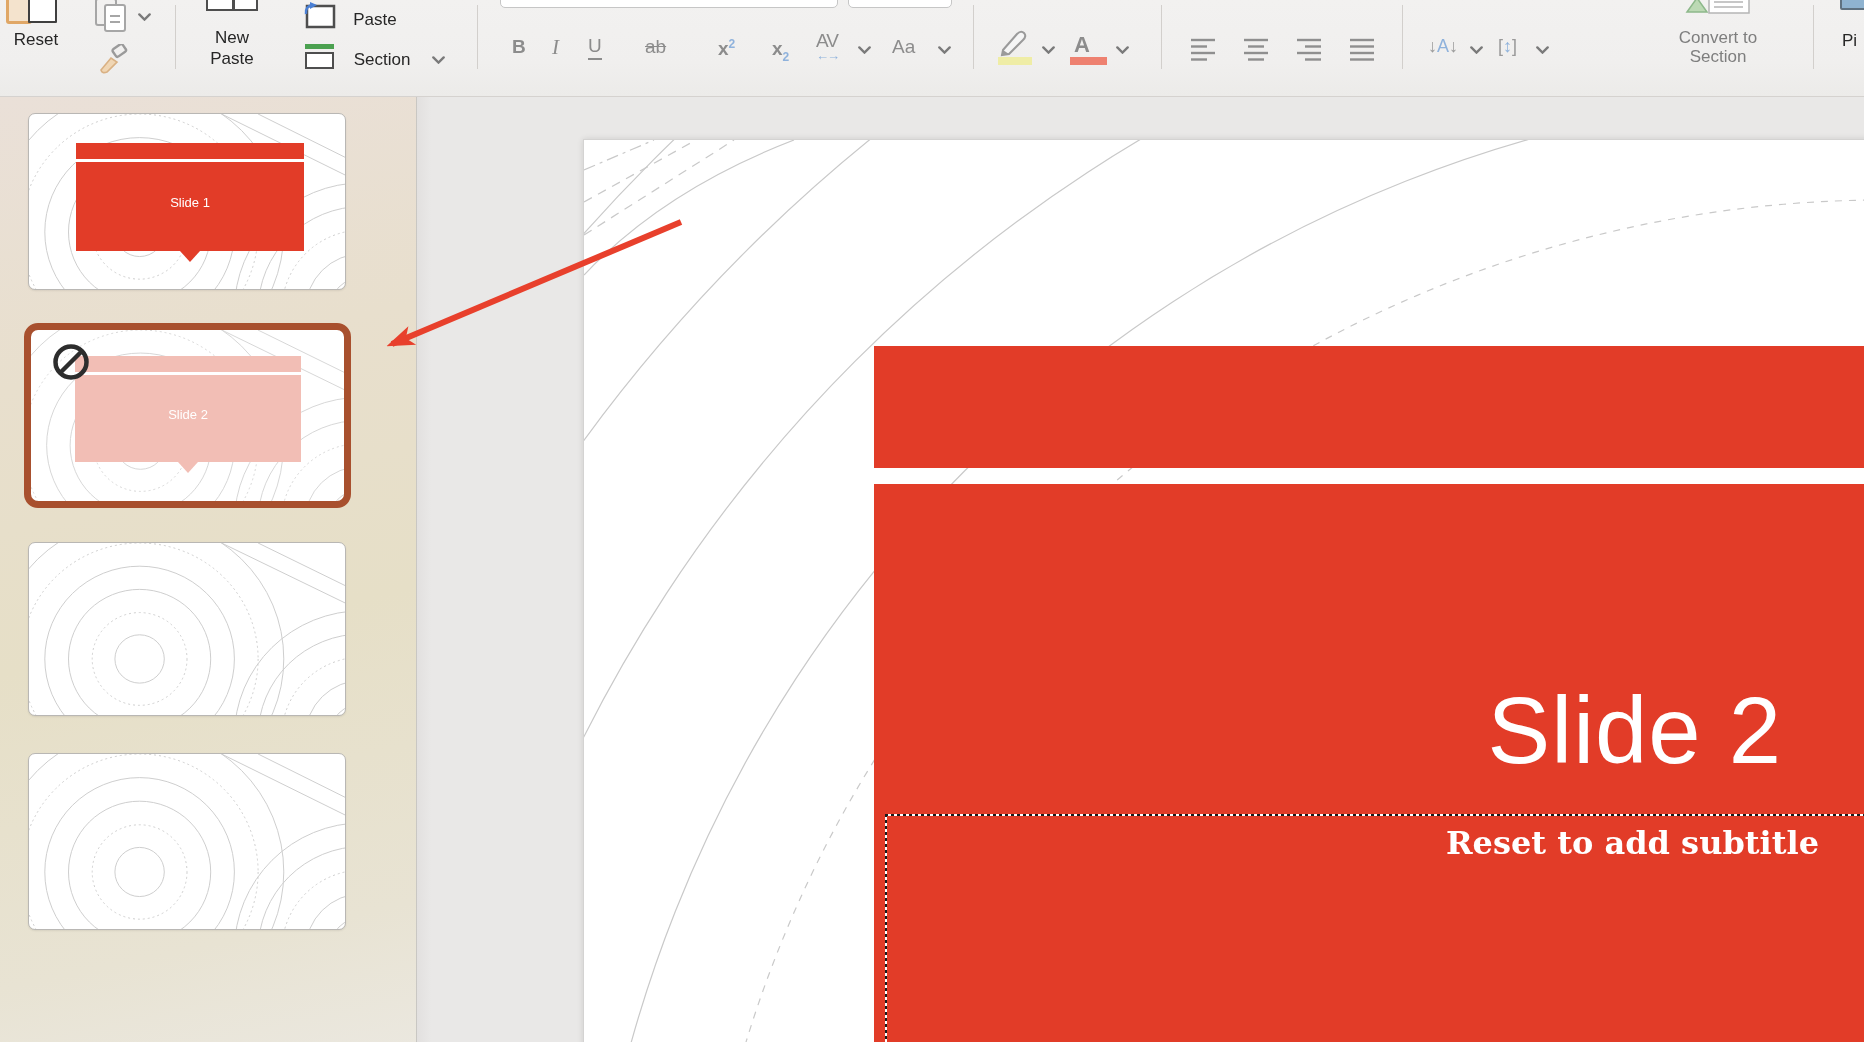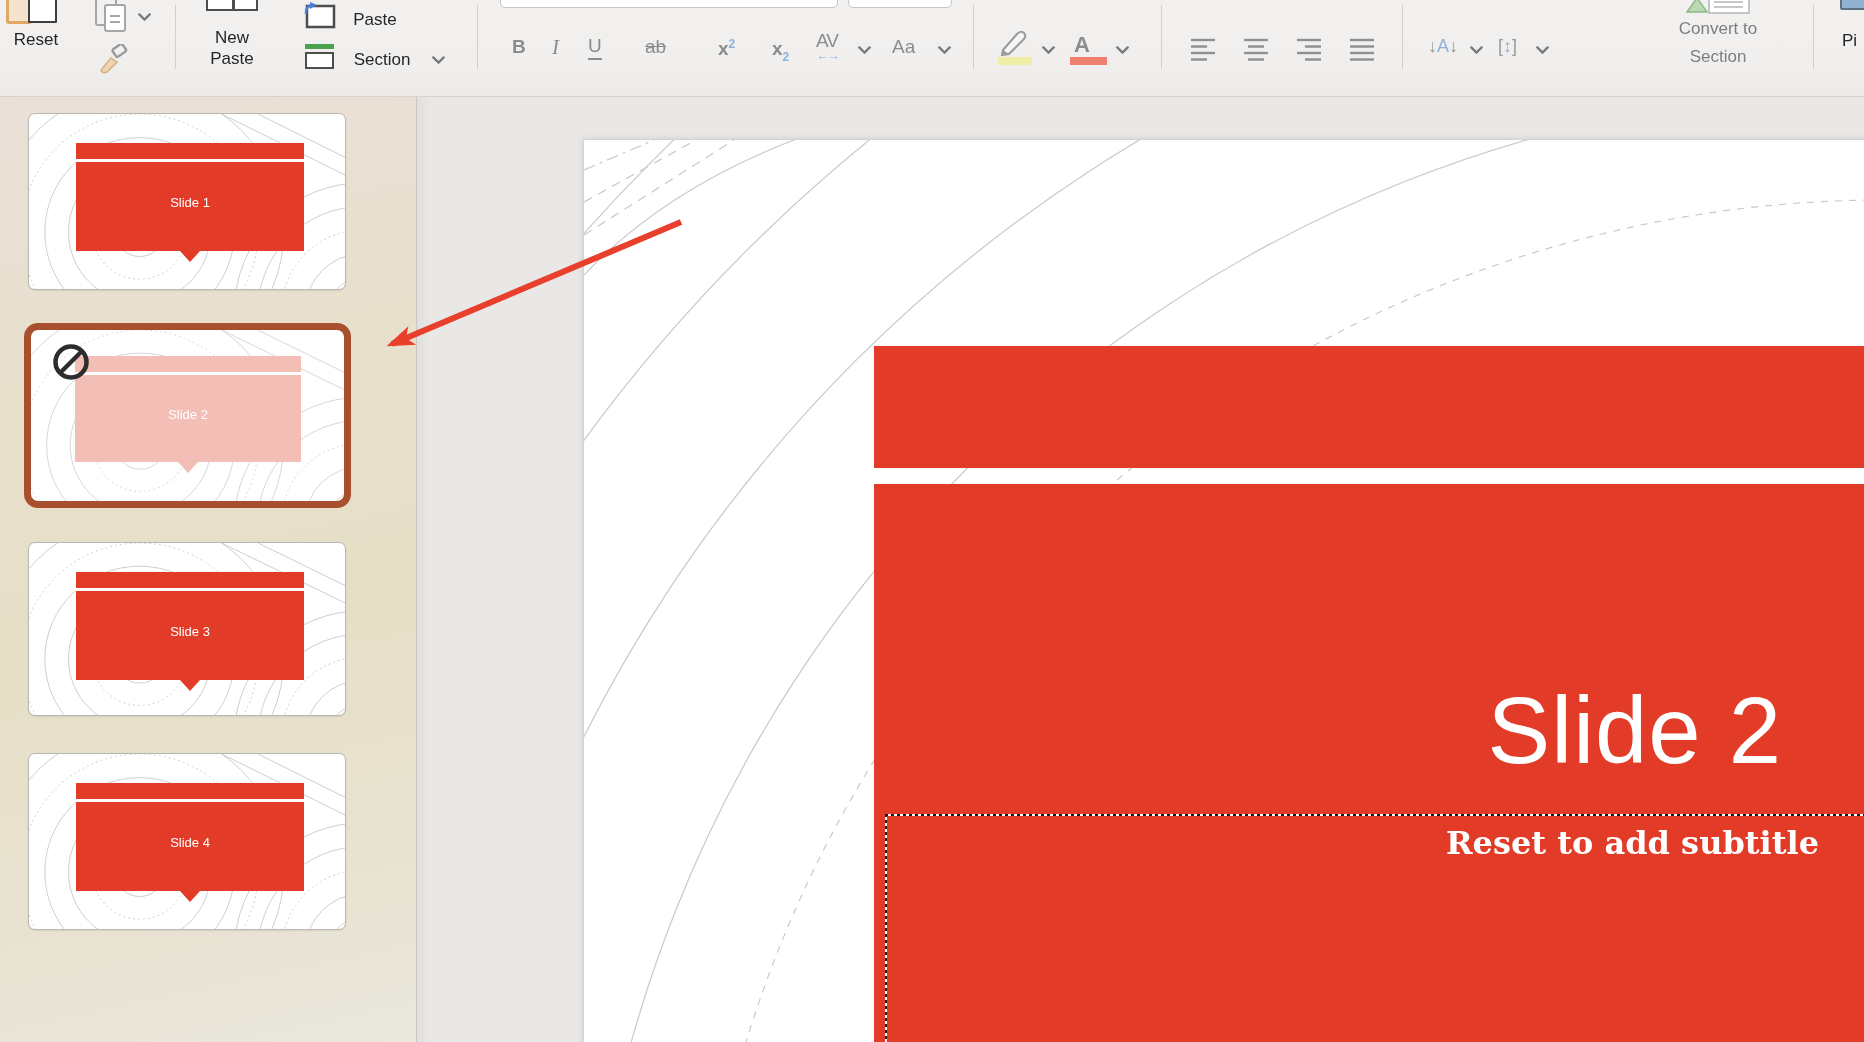--- a/index.html
+++ b/index.html
@@ -196,21 +196,21 @@
         <path d="M1 1 L5 5 L9 1"></path>
       </svg>
 
     <div>
       <svg style="position:absolute; left:1685px; top:-6px;" width="66" height="20" viewBox="0 0 66 20">
         <path d="M2 18 L12 4 L22 18 Z" fill="#bcd9b4" stroke="#8db88a" stroke-width="1.5"></path>
         <rect x="24" y="2" width="40" height="17" fill="#fff" stroke="#b5b5b5" stroke-width="1.5"></rect>
         <line x1="29" y1="8" x2="58" y2="8" stroke="#b5b5b5" stroke-width="1.5"></line>
         <line x1="29" y1="13" x2="58" y2="13" stroke="#b5b5b5" stroke-width="1.5"></line>
       </svg>
-      <div class="rlabel rlabel-gray" style="left:1662px; top:19px; width:112px;">Convert to</div>
+      <div class="rlabel rlabel-gray" style="left:1662px; top:28px; width:112px;">Convert to</div>
       <div class="rlabel rlabel-gray" style="left:1662px; top:47px; width:112px;">Section</div>
     </div>
     <div class="rdiv" style="left:1813px;"></div>
     <div>
       <div class="pic-icon"></div>
       <div class="rlabel" style="left:1842px; top:31px; width:30px; text-align:left;">Pi</div>
     </div>
   </div>
 
   <div class="panel">
@@ -284,50 +284,40 @@
             <circle cx="112" cy="120" r="146"></circle>
           <circle cx="338" cy="200" r="34"></circle>
             <circle cx="338" cy="200" r="58"></circle>
             <circle cx="338" cy="200" r="82" stroke-dasharray="2 3"></circle>
             <circle cx="338" cy="200" r="106"></circle>
             <circle cx="338" cy="200" r="130"></circle>
           <line x1="195" y1="0" x2="320" y2="62"></line>
             <line x1="232" y1="0" x2="320" y2="44"></line>
         </g>
       </svg>
-      <div class="banner">
-        <div class="hline"></div>
-        <div class="blabel">Slide 3</div>
-        <div class="tri"></div>
-      </div>
     </div>
 
     <div class="thumb" style="top:656px;">
       <svg class="thumb-swirl" viewBox="0 0 320 178" preserveAspectRatio="none">
         <g fill="none" stroke="#cdcdcd" stroke-width="1">
           <circle cx="112" cy="120" r="25"></circle>
             <circle cx="112" cy="120" r="48" stroke-dasharray="2 3"></circle>
             <circle cx="112" cy="120" r="72"></circle>
             <circle cx="112" cy="120" r="96"></circle>
             <circle cx="112" cy="120" r="120" stroke-dasharray="2 3"></circle>
             <circle cx="112" cy="120" r="146"></circle>
           <circle cx="338" cy="200" r="34"></circle>
             <circle cx="338" cy="200" r="58"></circle>
             <circle cx="338" cy="200" r="82" stroke-dasharray="2 3"></circle>
             <circle cx="338" cy="200" r="106"></circle>
             <circle cx="338" cy="200" r="130"></circle>
           <line x1="195" y1="0" x2="320" y2="62"></line>
             <line x1="232" y1="0" x2="320" y2="44"></line>
         </g>
       </svg>
-      <div class="banner">
-        <div class="hline"></div>
-        <div class="blabel">Slide 4</div>
-        <div class="tri"></div>
-      </div>
     </div>
   </div>
   <div class="vdivider"></div>
 
   <div class="editor">
     <div class="canvas">
       <svg class="canvas-swirl" viewBox="0 0 1300 920" preserveAspectRatio="none">
         <g fill="none" stroke="#c9c9c9" stroke-width="1.2">
           <circle cx="1300" cy="1250" r="1190" stroke-dasharray="7 7"></circle>
           <circle cx="1300" cy="1250" r="1300"></circle>

